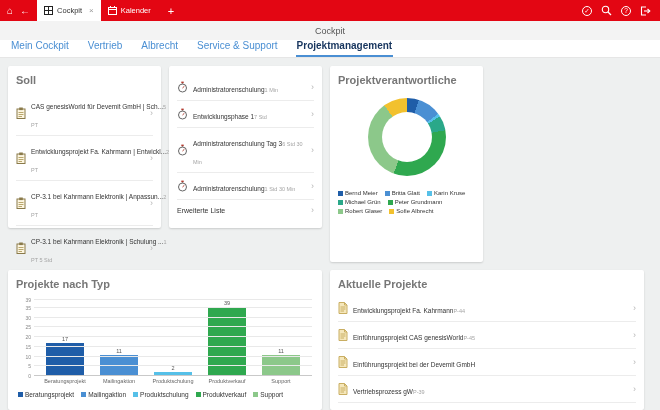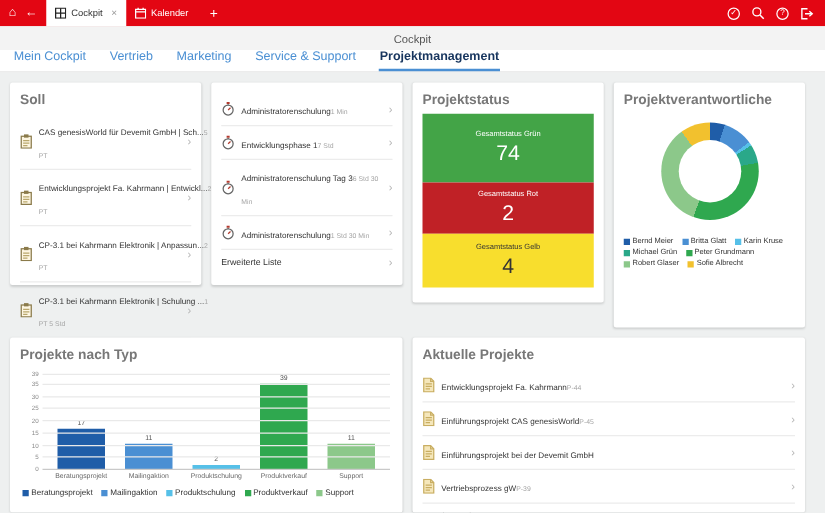--- a/index.html
+++ b/index.html
@@ -131,21 +131,21 @@
           <path d="M7.5 3 L9.8 5 L7.5 7" fill="none" stroke="#fff" stroke-width="1.1"></path>
         </svg>
     </span>
   </div>
 </div>
 
 <div class="titlebar">Cockpit</div>
 <div class="navbar">
   <span class="nav-item">Mein Cockpit</span>
   <span class="nav-item">Vertrieb</span>
-  <span class="nav-item">Marketing</span>
+  <span class="nav-item">Albrecht</span>
   <span class="nav-item">Service &amp; Support</span>
   <span class="nav-item active">Projektmanagement</span>
 </div>
 
 <div class="content">
 
   <div class="row">
 
     <div class="card w-sm h-list">
       <h3 class="card-title">Soll</h3>
@@ -255,37 +255,20 @@
           </span>
         <span class="li-text"><span class="li-title">Administratorenschulung</span><span class="li-sub">1 Std 30 Min</span></span>
         <span class="chev">›</span>
       </div>
       <div class="footer-row">
         <span>Erweiterte Liste</span>
         <span class="chev">›</span>
       </div>
     </div>
 
-    <div class="card w-sm h-status">
-      <h3 class="card-title">Projektstatus</h3>
-      <div class="status-stack">
-        <div class="status-box g" style="background: rgb(67, 164, 71); color: rgb(255, 255, 255);">
-          <span class="status-label">Gesamtstatus Grün</span>
-          <span class="status-value">74</span>
-        </div>
-        <div class="status-box r" style="background: rgb(192, 33, 38); color: rgb(255, 255, 255);">
-          <span class="status-label">Gesamtstatus Rot</span>
-          <span class="status-value">2</span>
-        </div>
-        <div class="status-box y" style="background: rgb(248, 222, 45); color: rgb(51, 51, 51);">
-          <span class="status-label">Gesamtstatus Gelb</span>
-          <span class="status-value">4</span>
-        </div>
-      </div>
-    </div>
 
     <div class="card w-sm h-donut">
       <h3 class="card-title">Projektverantwortliche</h3>
       <div class="donut-wrap">
         <div class="donut" style="background: conic-gradient(rgb(31, 93, 168) 0deg, rgb(31, 93, 168) 17.7778deg, rgb(74, 143, 211) 17.7778deg, rgb(74, 143, 211) 53.3333deg, rgb(86, 192, 232) 53.3333deg, rgb(86, 192, 232) 57.7778deg, rgb(42, 168, 137) 57.7778deg, rgb(42, 168, 137) 80deg, rgb(47, 168, 79) 80deg, rgb(47, 168, 79) 200deg, rgb(140, 200, 138) 200deg, rgb(140, 200, 138) 324.444deg, rgb(242, 193, 46) 324.444deg, rgb(242, 193, 46) 360deg);"></div>
       </div>
       <div class="legend">
           <span class="legend-item">
             <span class="swatch" style="background: rgb(31, 93, 168);"></span>
             <span>Bernd Meier</span>

